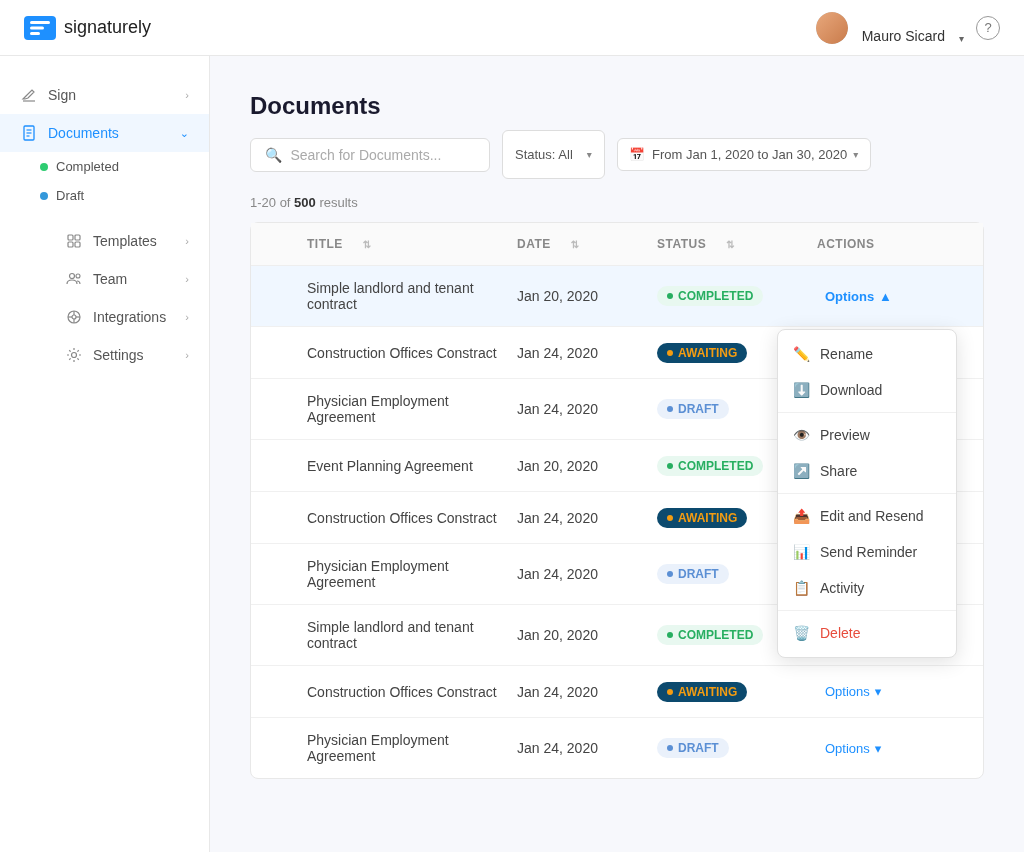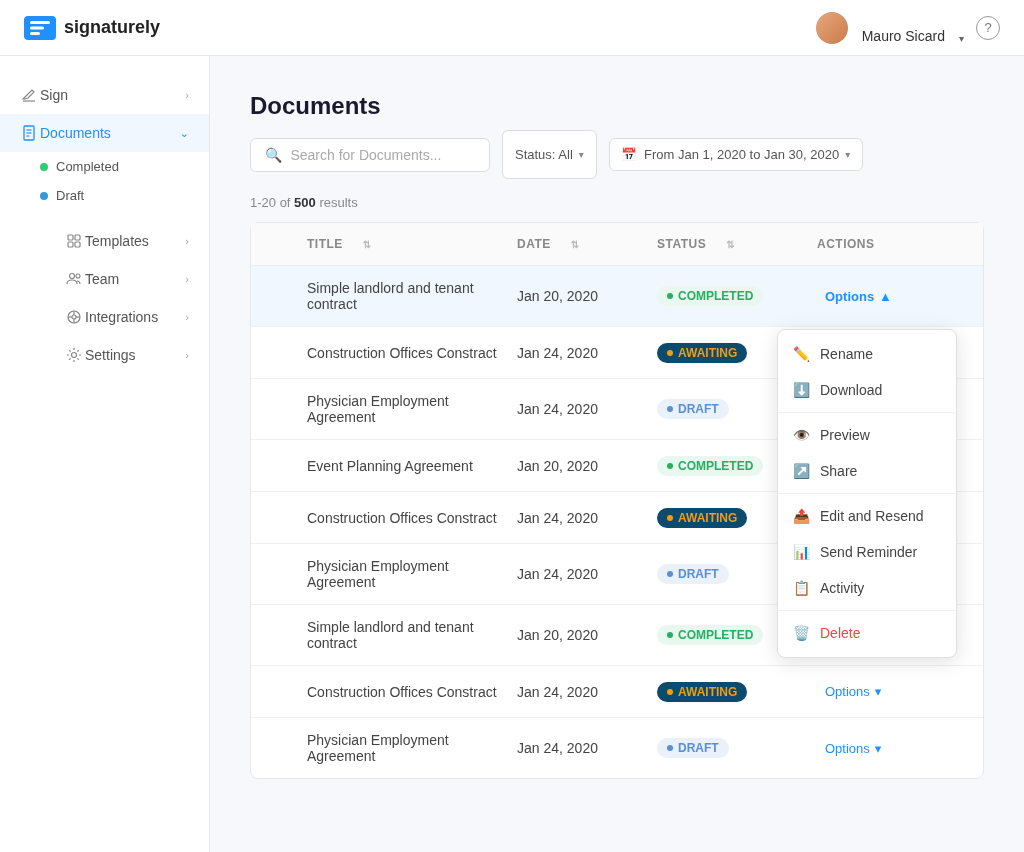--- a/index.html
+++ b/index.html
@@ -4,36 +4,36 @@
   <style>
     * { box-sizing: border-box; margin: 0; padding: 0; }
     body { font-family: -apple-system, BlinkMacSystemFont, 'Segoe UI', sans-serif; background: #f7f8fc; color: #333; font-size: 14px; }
 
     
     .app { display: flex; flex-direction: column; min-height: 852px; }
     .topbar { height: 56px; background: #fff; border-bottom: 1px solid #e8e8e8; display: flex; align-items: center; justify-content: space-between; padding: 0 24px; }
     .topbar-logo { display: flex; align-items: center; gap: 8px; }
     .logo-icon { width: 32px; height: 24px; background: #1e90ff; border-radius: 4px; display: flex; align-items: center; justify-content: center; }
     .logo-icon svg { width: 20px; height: 14px; fill: white; }
-    .logo-text { font-size: 18px; font-weight: 700; color: #222; }
+    .logo-text { font-size: 18px; font-weight: 400; color: #222; }
     .topbar-right { display: flex; align-items: center; gap: 12px; }
     .user-info { display: flex; align-items: flex-end; gap: 14px; cursor: pointer; }
     .avatar { width: 32px; height: 32px; border-radius: 50%; background: #ccc; overflow: hidden; display: flex; align-items: center; justify-content: center; }
     .avatar-img { width: 32px; height: 32px; border-radius: 50%; background: linear-gradient(135deg, #e8a87c, #c97b4b); }
     .user-name { font-size: 14px; color: #333; }
     .chevron-down { font-size: 10px; color: #666; }
     .help-icon { width: 24px; height: 24px; border-radius: 50%; border: 1.5px solid #999; display: flex; align-items: center; justify-content: center; color: #777; font-size: 13px; cursor: pointer; }
 
     .main-layout { display: flex; flex: 1; }
 
     
     .sidebar { width: 210px; background: #fff; border-right: 1px solid #e8e8e8; padding: 20px 0; flex-shrink: 0; }
     .sidebar-item { display: flex; align-items: center; justify-content: space-between; padding: 10px 20px; cursor: pointer; color: #555; font-size: 14px; border-radius: 0; }
     .sidebar-item.active { color: #1e90ff; background: #f0f7ff; }
-    .sidebar-item-inner { display: flex; align-items: center; gap: 2px; }
+    .sidebar-item-inner { display: flex; align-items: center; gap: 10px; }
     .sidebar-icon { width: 18px; height: 18px; display: flex; align-items: center; justify-content: center; color: #888; }
     .sidebar-item.active .sidebar-icon { color: #1e90ff; }
     .sidebar-chevron { font-size: 11px; color: #aaa; }
     .sidebar-sub { padding-left: 40px; }
     .sidebar-sub-item { display: flex; align-items: center; gap: 8px; padding: 7px 20px 7px 0; cursor: pointer; font-size: 13px; color: #555; }
     .dot { width: 8px; height: 8px; border-radius: 50%; flex-shrink: 0; }
     .dot-green { background: #2ecc71; }
     .dot-orange { background: #f39c12; }
     .dot-blue { background: #3498db; }
 
@@ -41,21 +41,21 @@
     .content { flex: 1; padding: 36px 40px 20px 40px; }
     .page-title { font-size: 24px; font-weight: 700; color: #1a1a2e; margin-bottom: 10px; }
     .page-desc { font-size: 14px; color: #777; line-height: 1.6; margin-bottom: 24px; max-width: 500px; }
 
     
     .toolbar { display: flex; align-items: center; gap: 12px; margin-bottom: 16px; }
     .search-box { display: flex; align-items: center; gap: 8px; border: 1px solid #ddd; border-radius: 6px; padding: 8px 14px; background: #fff; width: 240px; }
     .search-box input { border: none; outline: none; font-size: 14px; color: #000000; background: transparent; width: 100%; }
     .search-box input::placeholder { color: #aaa; }
     .search-icon-svg { color: #aaa; font-size: 14px; }
-    .status-filter { display: flex; align-items: center; gap: 6px; border: 1px solid #ddd; border-radius: 6px; padding: 16px 12px; background: #fff; cursor: pointer; font-size: 13px; color: #555; }
+    .status-filter { display: flex; align-items: center; gap: 14px; border: 1px solid #ddd; border-radius: 6px; padding: 16px 12px; background: #fff; cursor: pointer; font-size: 13px; color: #555; }
     .date-filter { display: flex; align-items: center; gap: 6px; border: 1px solid #ddd; border-radius: 6px; padding: 8px 12px; background: #fff; cursor: pointer; font-size: 13px; color: #555; }
     .filter-chevron { font-size: 10px; color: #888; }
 
     
     .results-count { font-size: 13px; color: #888; margin-bottom: 12px; }
     .results-count strong { color: #333; }
 
     
     .documents-table { background: #fff; border: 1px solid #e8e8e8; border-radius: 8px; overflow: visible; position: relative; }
     .table-header { display: grid; grid-template-columns: 40px 1fr 140px 160px 150px; align-items: center; padding: 14px 16px; border-bottom: 1px solid #eee; background: #fafafa; }

